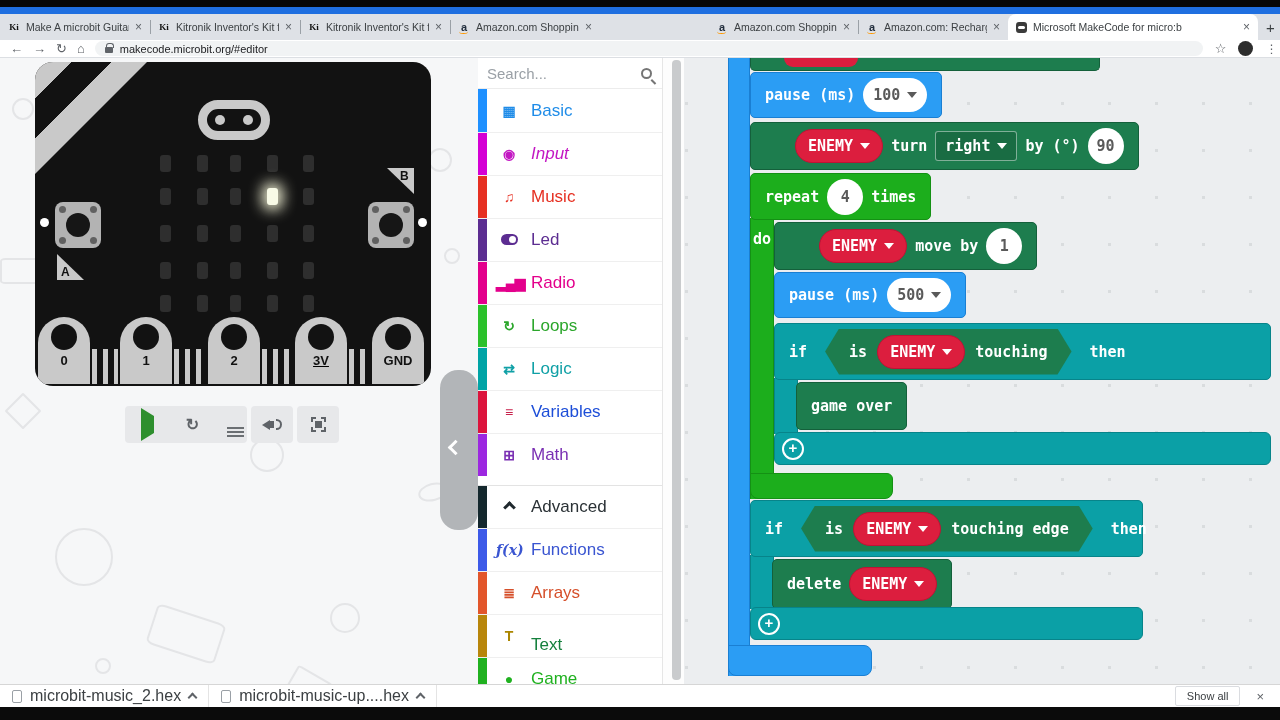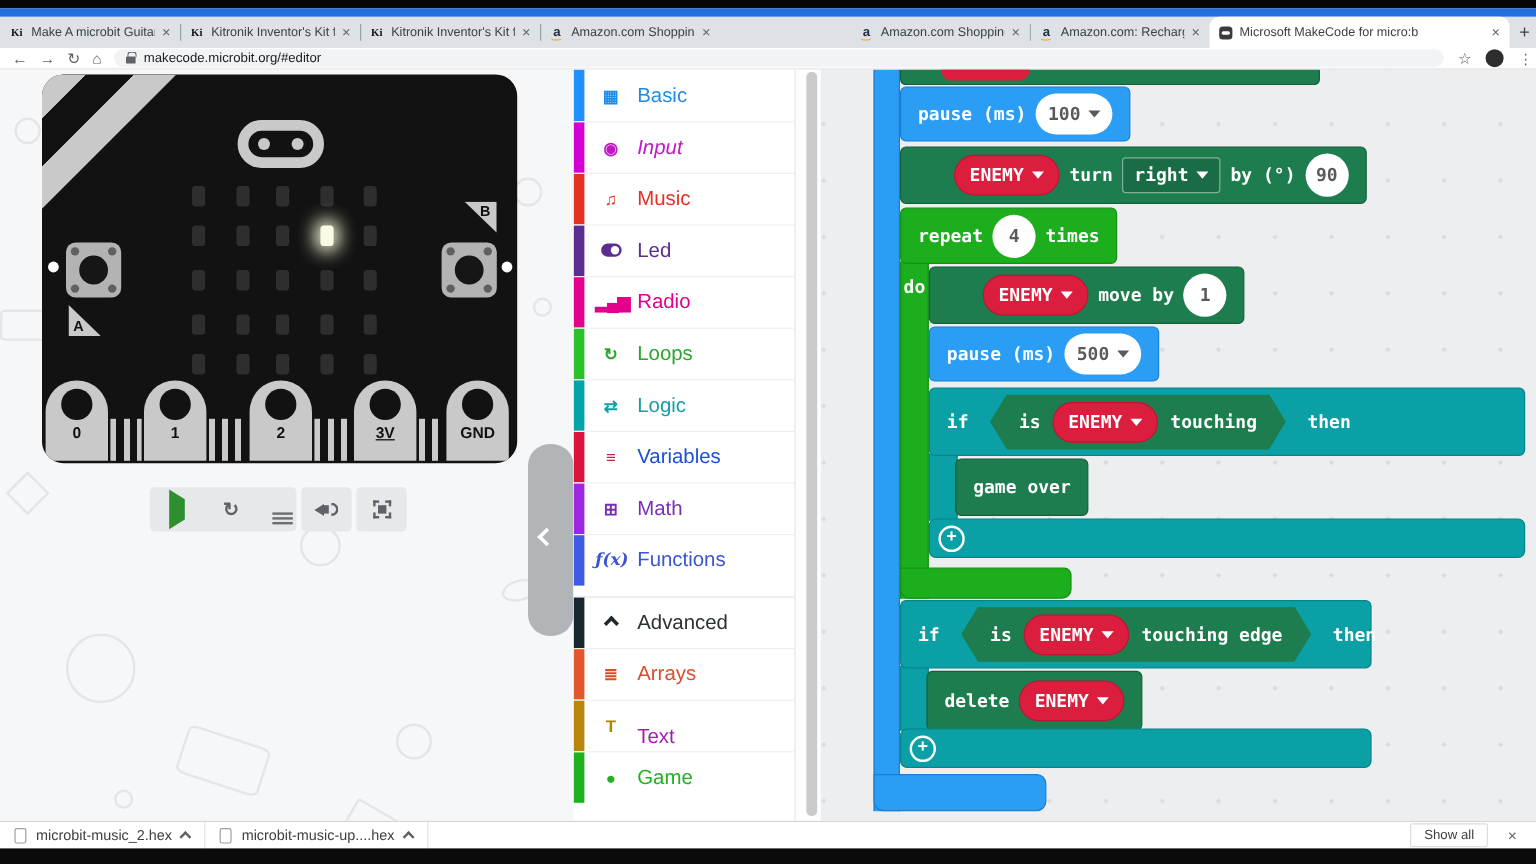--- a/index.html
+++ b/index.html
@@ -116,21 +116,21 @@
   .warn-tri::before { content:"⚠"; color:#fff; font-size:14px; font-family:"DejaVu Sans",sans-serif; }
   .plusb { width:22px; height:22px; border-radius:50%; border:2px solid #fff; color:#fff; display:inline-flex; align-items:center; justify-content:center; margin-left:7px; flex:none; }
   .plusb::before { content:"+"; font:700 15px "Liberation Sans",sans-serif; margin-top:-2px; }
   .partial-red { position:absolute; left:33px; top:0; width:74px; height:9px; border-radius:0 0 12px 12px; background:#dc1e3e; }
   .do-lbl { position:absolute; color:#fff; font:700 15px "DejaVu Sans Mono",monospace; }
 
   
   .dlbar { left:0; top:684px; width:1280px; height:23px; background:#fff; border-top:1px solid #d6d6d6; display:flex; align-items:center; }
   .dlitem { height:100%; display:flex; align-items:center; gap:8px; padding:0 12px; border-right:1px solid #e4e4e4; }
   .doc { width:10px; height:13px; border:1px solid #9aa0a6; border-radius:2px; background:#fff; }
-  .dlname { font-size:12px; color:#3c4043; }
+  .dlname { font-size:16px; color:#3c4043; }
   .chup { width:7px; height:7px; border-left:2px solid #5f6368; border-top:2px solid #5f6368; transform:rotate(45deg); margin-top:3px; }
   .dlright { margin-left:auto; display:flex; align-items:center; gap:16px; padding-right:16px; }
   .showall { font-size:11px; color:#3c4043; border:1px solid #dadce0; border-radius:2px; padding:3px 11px; background:#fff; }
   .dlclose { color:#5f6368; font-size:13px; }
   .frame-bottom { left:0; top:707px; width:1280px; height:13px; background:#0b0b0b; }
 </style>
 </head>
 <body>
 
 <div class="app">
@@ -308,20 +308,24 @@
           <i class="c4"></i>
         </span>
     </div>
 
     <div class="handle">
         <span class="chleft"></span>
       </div>
   </div>
 
   <div class="abs toolbox">
+    <div class="searchrow">
+      <span class="search-ph">Search...</span>
+      <span class="mag"></span>
+    </div>
     <div id="cats">
         <div class="cat">
           <div class="strip" style="background: rgb(30, 144, 255);"></div>
           <div class="ic" style="color: rgb(31, 140, 232);">▦</div>
           <div class="lbl" style="color: rgb(31, 140, 232);">Basic</div>
         </div>
         <div class="cat">
           <div class="strip" style="background: rgb(212, 0, 212);"></div>
           <div class="ic" style="color: rgb(195, 23, 195);">◉</div>
           <div class="lbl" style="color: rgb(195, 23, 195); font-style: italic;">Input</div>
@@ -353,40 +357,40 @@
         </div>
         <div class="cat">
           <div class="strip" style="background: rgb(220, 20, 60);"></div>
           <div class="ic" style="color: rgb(199, 34, 76);">≡</div>
           <div class="lbl" style="color: #1d4ed8;">Variables</div>
         </div>
         <div class="cat">
           <div class="strip" style="background: rgb(156, 39, 224);"></div>
           <div class="ic" style="color: rgb(122, 47, 179);">⊞</div>
           <div class="lbl" style="color: rgb(122, 47, 179);">Math</div>
-        </div>
-        <div class="cat">
-          <div class="strip" style="background: rgb(61, 90, 232);"></div>
-          <div class="ic icon-fx" style="color: rgb(58, 85, 209);">ƒ(x)</div>
-          <div class="lbl" style="color: rgb(58, 85, 209);">Functions</div>
         </div>
         <div class="cat sep">
           <div class="strip" style="background: rgb(20, 40, 46);"></div>
           <div class="ic" style="color: rgb(42, 49, 53);"><span class="chup-dark"></span></div>
           <div class="lbl" style="color: rgb(42, 49, 53);">Advanced</div>
         </div>
         <div class="cat">
+          <div class="strip" style="background: rgb(61, 90, 232);"></div>
+          <div class="ic icon-fx" style="color: rgb(58, 85, 209);">ƒ(x)</div>
+          <div class="lbl" style="color: rgb(58, 85, 209);">Functions</div>
+        </div>
+        <div class="cat">
           <div class="strip" style="background: rgb(226, 86, 43);"></div>
           <div class="ic" style="color: rgb(214, 80, 43);">≣</div>
           <div class="lbl" style="color: rgb(214, 80, 43);">Arrays</div>
         </div>
         <div class="cat">
           <div class="strip" style="background: rgb(184, 134, 11);"></div>
           <div class="ic" style="color: rgb(171, 134, 0);">T</div>
-          <div class="lbl" style="color: #a21caf; margin-top: 17px;">Text</div>
+          <div class="lbl" style="color: #15803d; margin-top: 17px;">Text</div>
         </div>
         <div class="cat">
           <div class="strip" style="background: rgb(32, 177, 32);"></div>
           <div class="ic" style="color: rgb(32, 177, 32);">●</div>
           <div class="lbl" style="color: rgb(32, 177, 32);">Game</div>
         </div>
       </div>
   </div>
   <div class="abs gutter">
       <div class="scrollthumb"></div>

